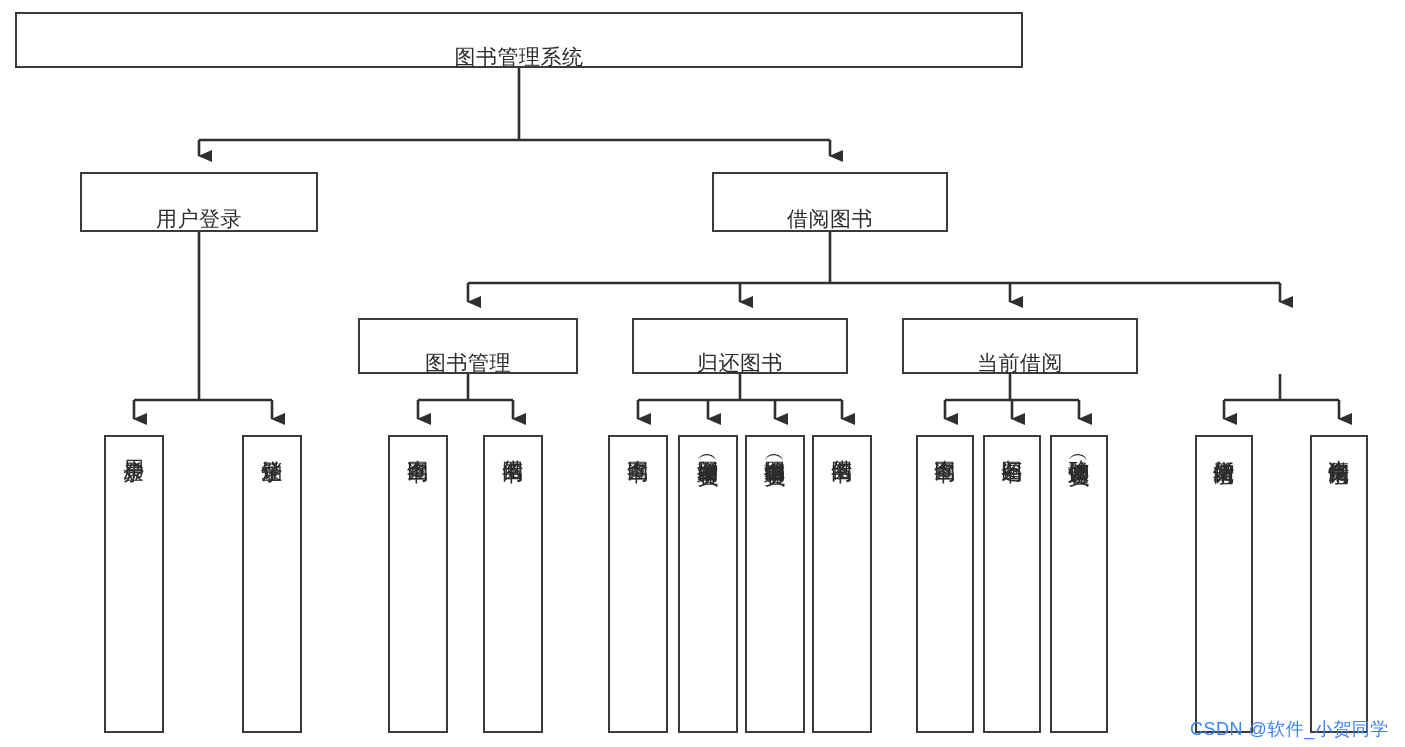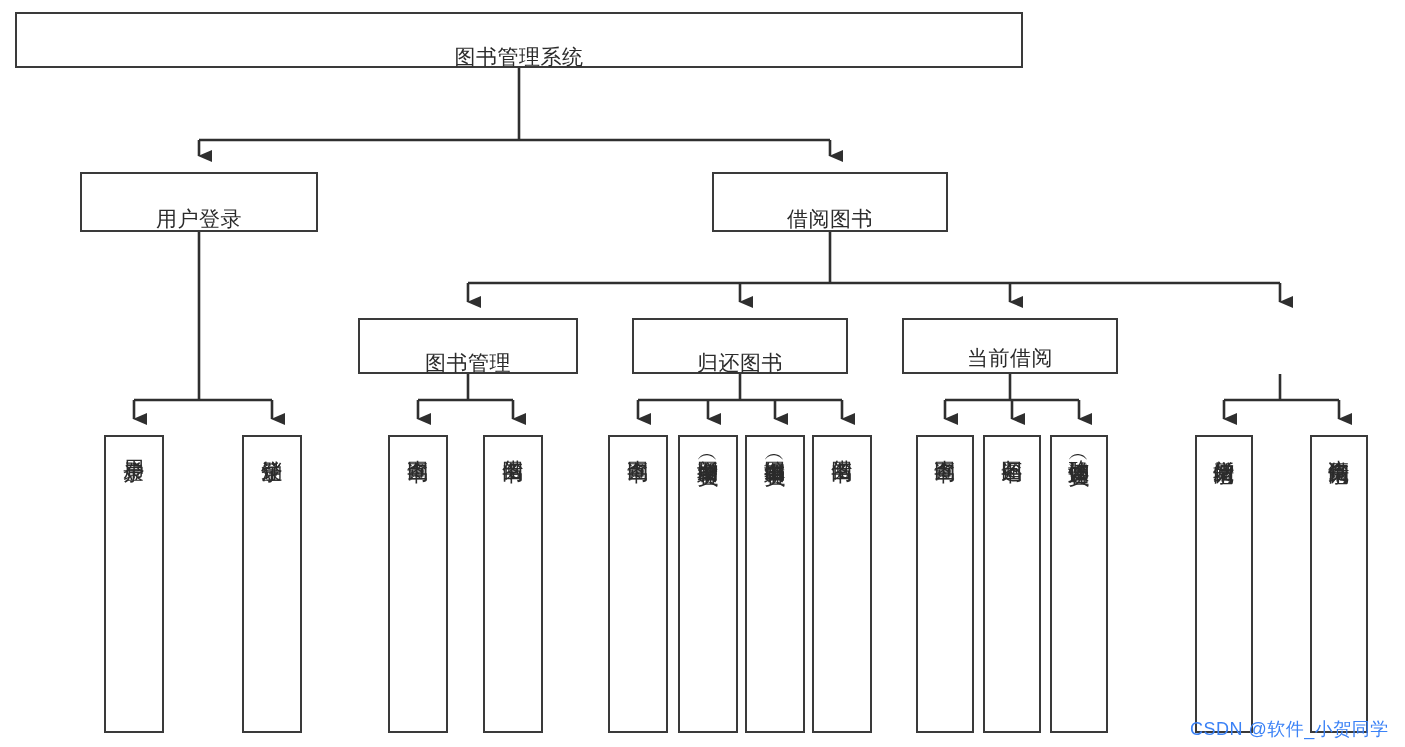--- a/index.html
+++ b/index.html
@@ -131,21 +131,21 @@
   <div class="node horiz" style="left:712px; top:172px; width:236px; height:60px;">
     <span class="label">借阅图书</span>
   </div>
 
   <div class="node horiz" style="left:358px; top:318px; width:220px; height:56px;">
     <span class="label">图书管理</span>
   </div>
   <div class="node horiz" style="left:632px; top:318px; width:216px; height:56px;">
     <span class="label">归还图书</span>
   </div>
-  <div class="node horiz" style="left:902px; top:318px; width:216px; height:56px;align-items:flex-end;">
+  <div class="node horiz" style="left:902px; top:318px; width:236px; height:56px;">
     <span class="label">当前借阅</span>
   </div>
 
   <div class="node vert" style="left:104px; top:435px; width:60px; height:298px;">
     <span class="label">用户登录</span>
   </div>
   <div class="node vert" style="left:242px; top:435px; width:60px; height:298px;">
     <span class="label">注销登录</span>
   </div>
   <div class="node vert" style="left:388px; top:435px; width:60px; height:298px;">

